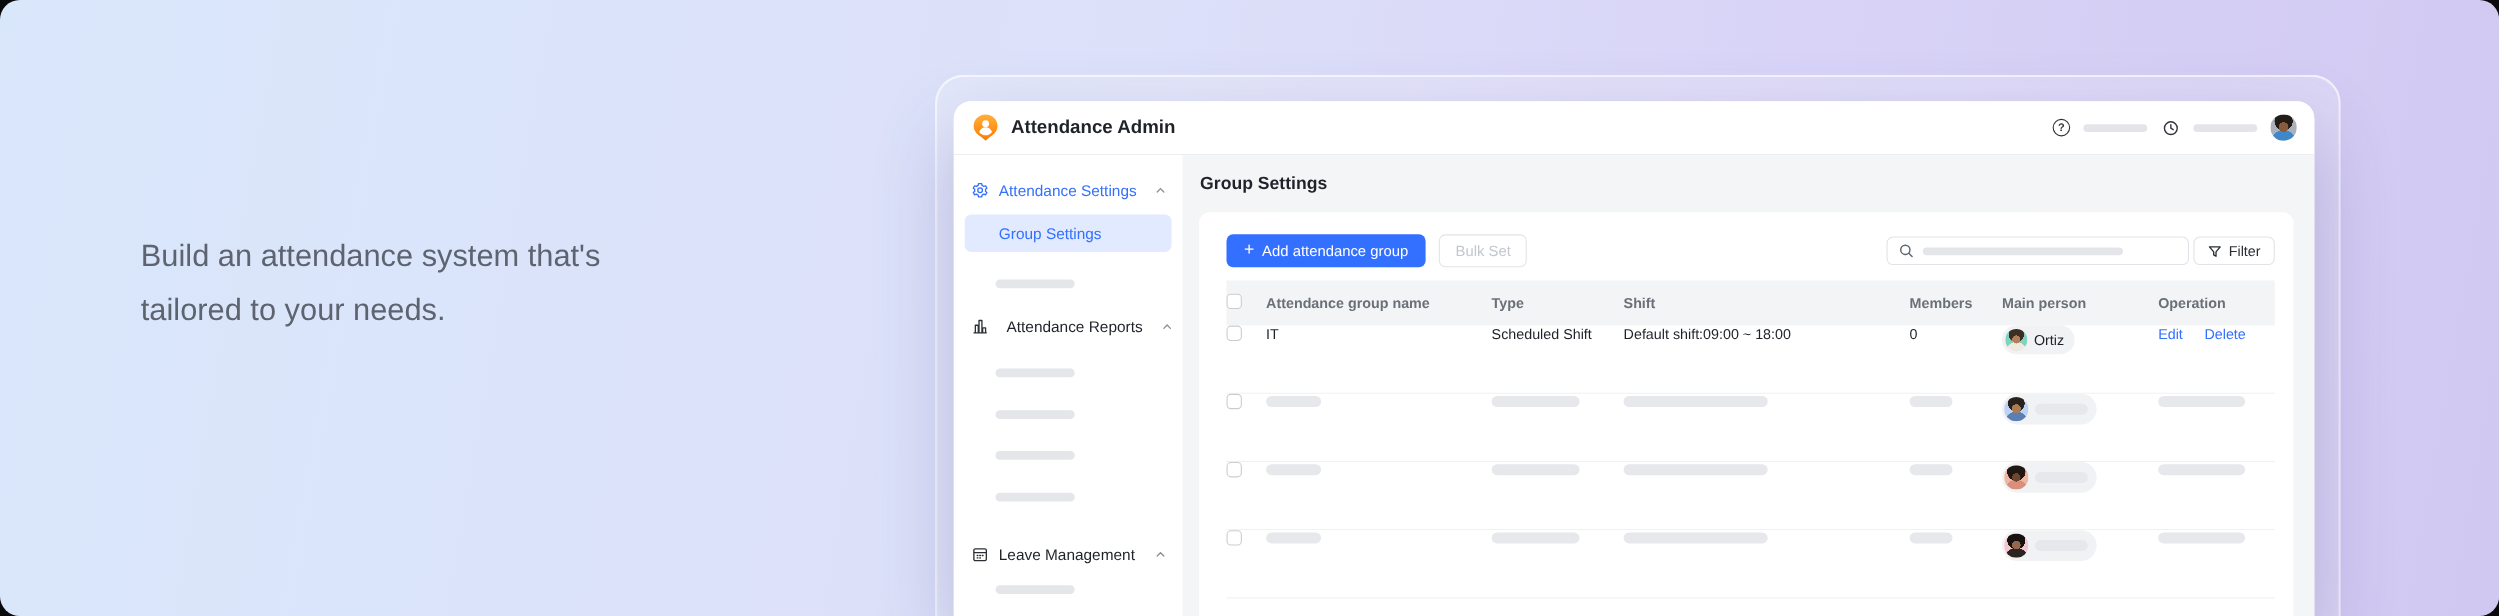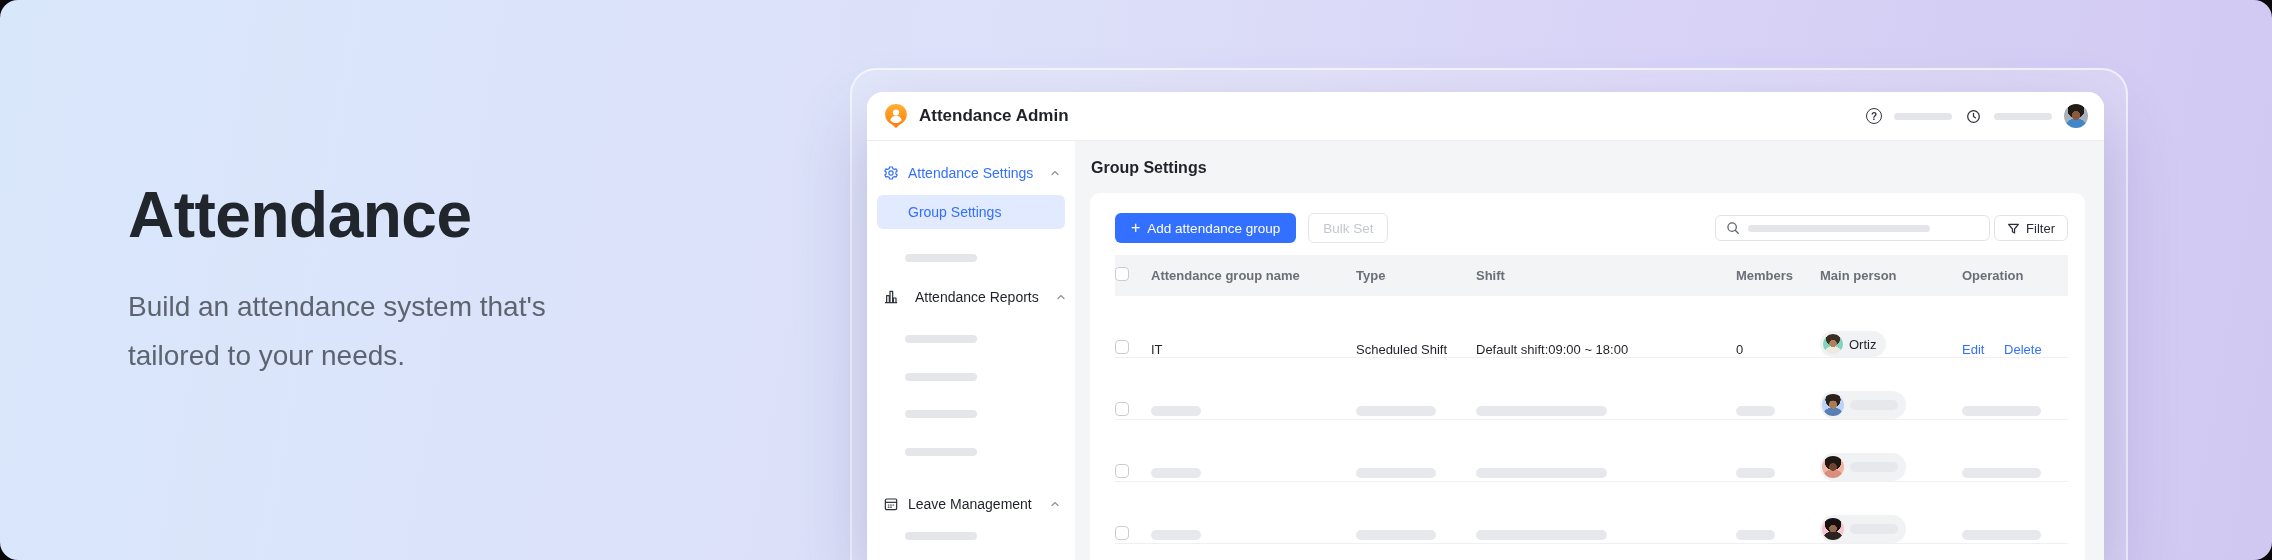--- a/index.html
+++ b/index.html
@@ -77,21 +77,21 @@
                  border:1px solid #e1e4e8;border-radius:6px;font-size:13.5px;font-family:inherit;}
   .toolbar-right{margin-left:auto;display:flex;align-items:center;gap:4px;border-radius:12px;}
   .searchbox{width:275px;height:26px;border:1px solid #e0e3e7;border-radius:6px;background:#fff;
              display:flex;align-items:center;padding:0 10px;gap:8px;}
   .search-skel{width:182px;height:7px;border-radius:4px;background:#e3e5e9;}
   .btn-filter{height:26px;padding:0 12px;border:1px solid #e0e3e7;border-radius:6px;background:#fff;
               font-size:13px;color:#2a2e34;font-family:inherit;display:inline-flex;align-items:center;gap:6px;}
   
   .table{margin-top:12px;}
   .thead{display:flex;align-items:center;height:41px;background:#f3f4f6;font-size:13px;color:#6a7077;font-weight:bold;}
-  .trow{display:flex;align-items:flex-end;height:62px;border-bottom:1px solid #eef0f2;
+  .trow{display:flex;align-items:flex-start;height:62px;border-bottom:1px solid #eef0f2;
         font-size:13px;color:#1f2329;background:#fff;}
   .col-check{width:36px;flex:none;} .col-name{width:205px;flex:none;} .col-type{width:120px;flex:none;}
   .col-shift{width:260px;flex:none;} .col-members{width:84px;flex:none;} .col-person{width:142px;flex:none;}
   .col-op{flex:1;min-width:0;}
   .checkbox{width:14px;height:14px;border:1.5px solid #c9cdd2;border-radius:4px;background:#fff;cursor:pointer;}
   .chip{display:inline-flex;align-items:center;height:26px;padding:0 10px 0 3px;background:#f1f2f4;
         border-radius:13px;gap:6px;}
   .chip-skel{height:28px;border-radius:14px;padding:0 8px 0 2px;}
   .sk{background:#e6e8eb;border-radius:5px;height:10px;}
   .sk-name{width:50px;} .sk-type{width:80px;} .sk-shift{width:131px;} .sk-members{width:39px;}
@@ -100,21 +100,20 @@
   .link + .link{margin-left:16px;}
   svg{display:block;}
 </style>
 </head>
 <body>
 
 <div class="stage">
   <div class="hero">
 
     <div class="hero-copy">
-      <h1 class="hero-title">Attendance</h1>
       <p class="hero-sub">
         <span>Build an attendance system that's</span><br>
         <span>tailored to your needs.</span>
       </p>
     </div>
 
     <div class="frame"></div>
 
     <div class="window">
 

